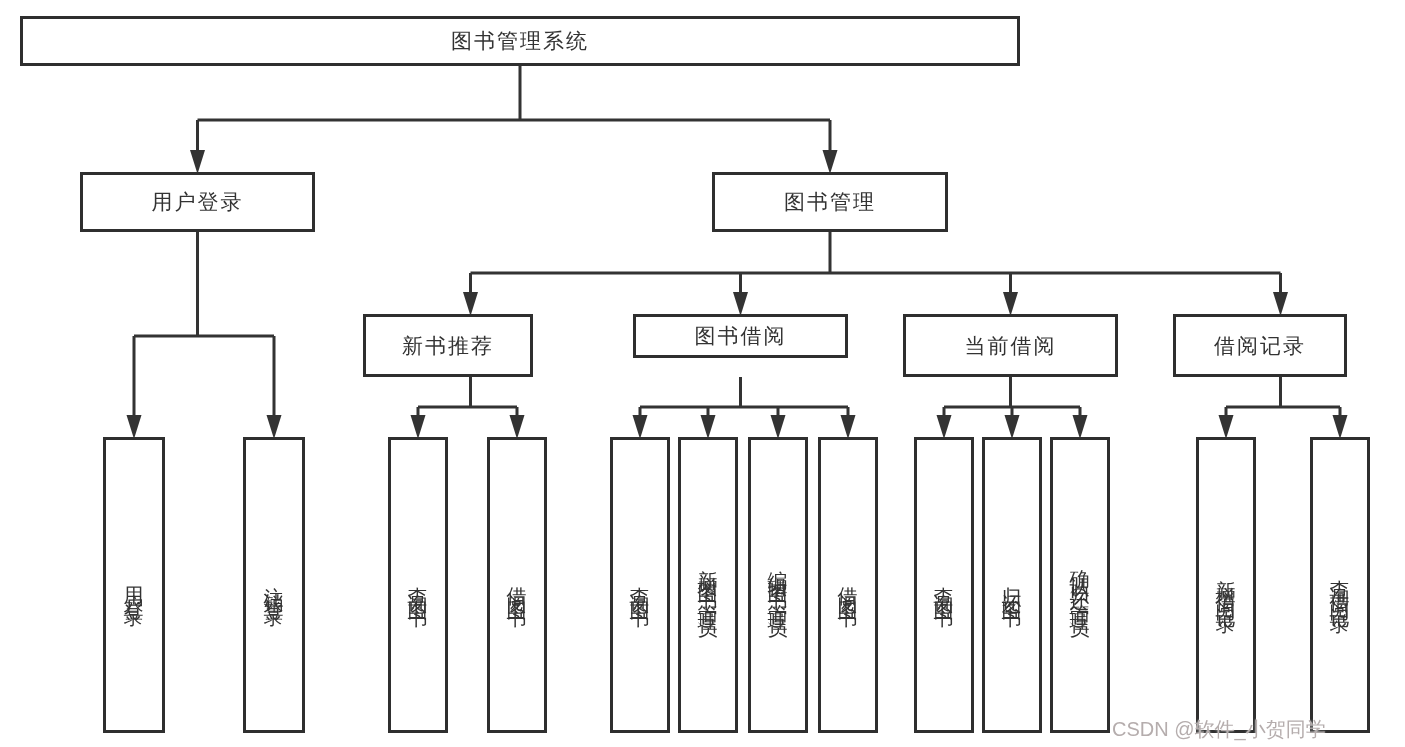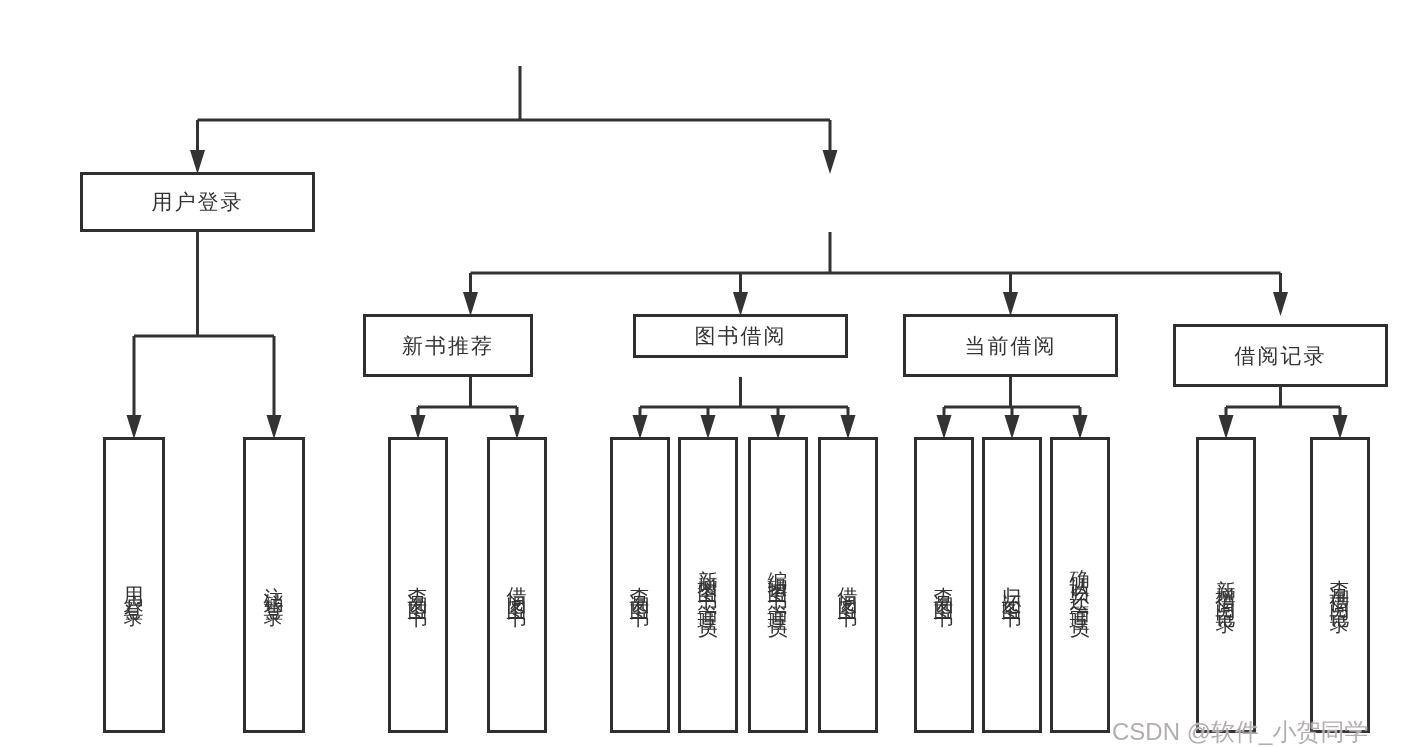--- a/index.html
+++ b/index.html
@@ -55,21 +55,21 @@
     text-orientation: mixed;
     font-size: 20px;
     letter-spacing: 7px;
     line-height: 1;
     color: var(--text);
   }
   .watermark {
     position: absolute;
     left: 1112px;
     top: 716px;
-    font-size: 24px;
+    font-size: 20px;
     color: var(--watermark);
     white-space: nowrap;
     text-shadow: 0 0 2px #ffffff;
     z-index: 5;
   }
 </style>
 </head>
 <body>
 
 <div class="canvas">
@@ -117,35 +117,41 @@
       <polygon points="1072.5,415 1087.5,415 1080,439"></polygon>
     </g>
 
     <g>
       <path d="M1280.5 377 V407 M1226 407 H1340 M1226 407 V417 M1340 407 V417"></path>
       <polygon points="1218.5,415 1233.5,415 1226,439"></polygon>
       <polygon points="1332.5,415 1347.5,415 1340,439"></polygon>
     </g>
   </svg>
 
+  <div class="node" style="left:20px;top:16px;width:1000px;height:50px">
+    <span class="h-label">图书管理系统</span>
+  </div>
 
   <div class="node" style="left:80px;top:172px;width:235px;height:60px">
     <span class="h-label">用户登录</span>
+  </div>
+  <div class="node" style="left:712px;top:172px;width:236px;height:60px">
+    <span class="h-label">图书管理</span>
   </div>
 
   <div class="node" style="left:363px;top:314px;width:170px;height:63px">
     <span class="h-label">新书推荐</span>
   </div>
   <div class="node" style="left:633px;top:314px;width:215px;height:44px">
     <span class="h-label">图书借阅</span>
   </div>
   <div class="node" style="left:903px;top:314px;width:215px;height:63px">
     <span class="h-label">当前借阅</span>
   </div>
-  <div class="node" style="left:1173px;top:324px;width:215px;height:63px">
+  <div class="node" style="left:1173px;top:314px;width:174px;height:63px">
     <span class="h-label">借阅记录</span>
   </div>
 
   <div class="node" style="left:103px;top:437px;width:62px;height:296px">
     <span class="v-label">用户登录</span>
   </div>
   <div class="node" style="left:243px;top:437px;width:62px;height:296px">
     <span class="v-label">注销登录</span>
   </div>
 

